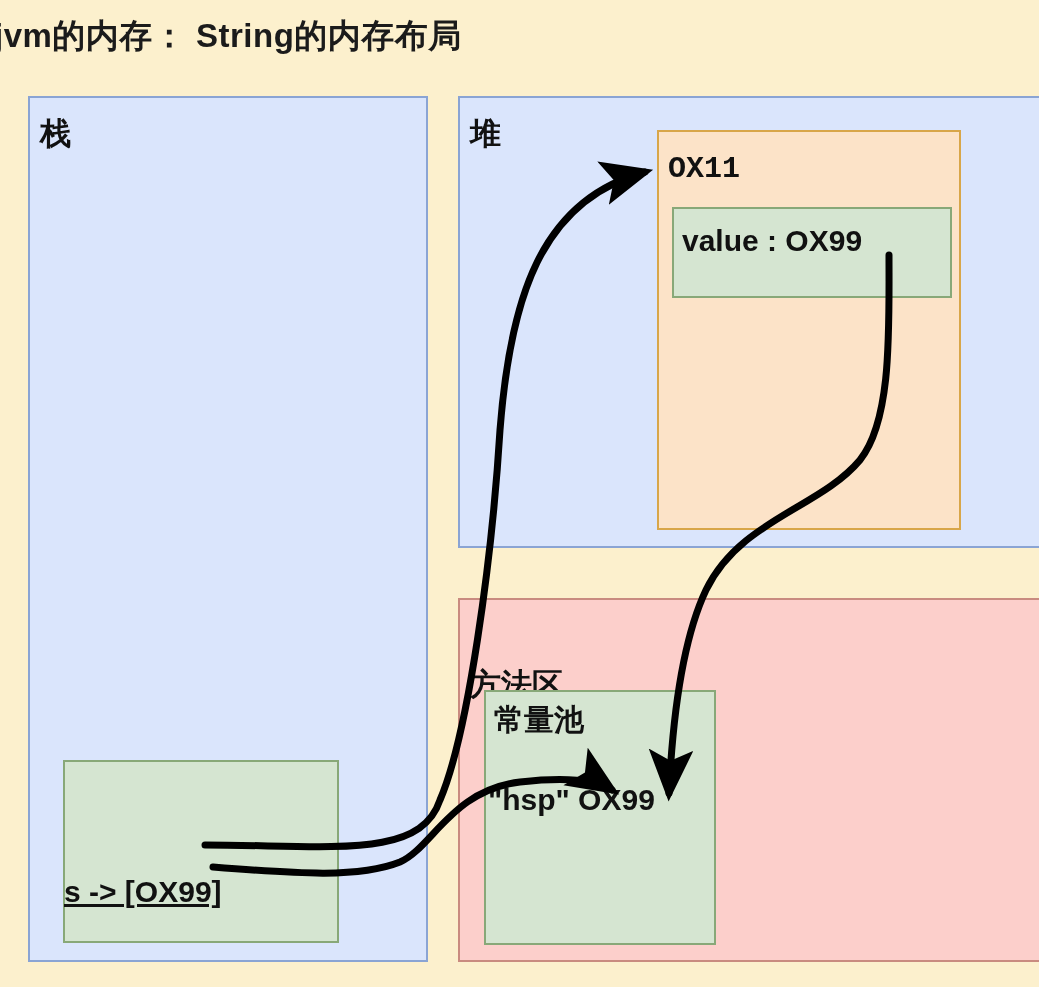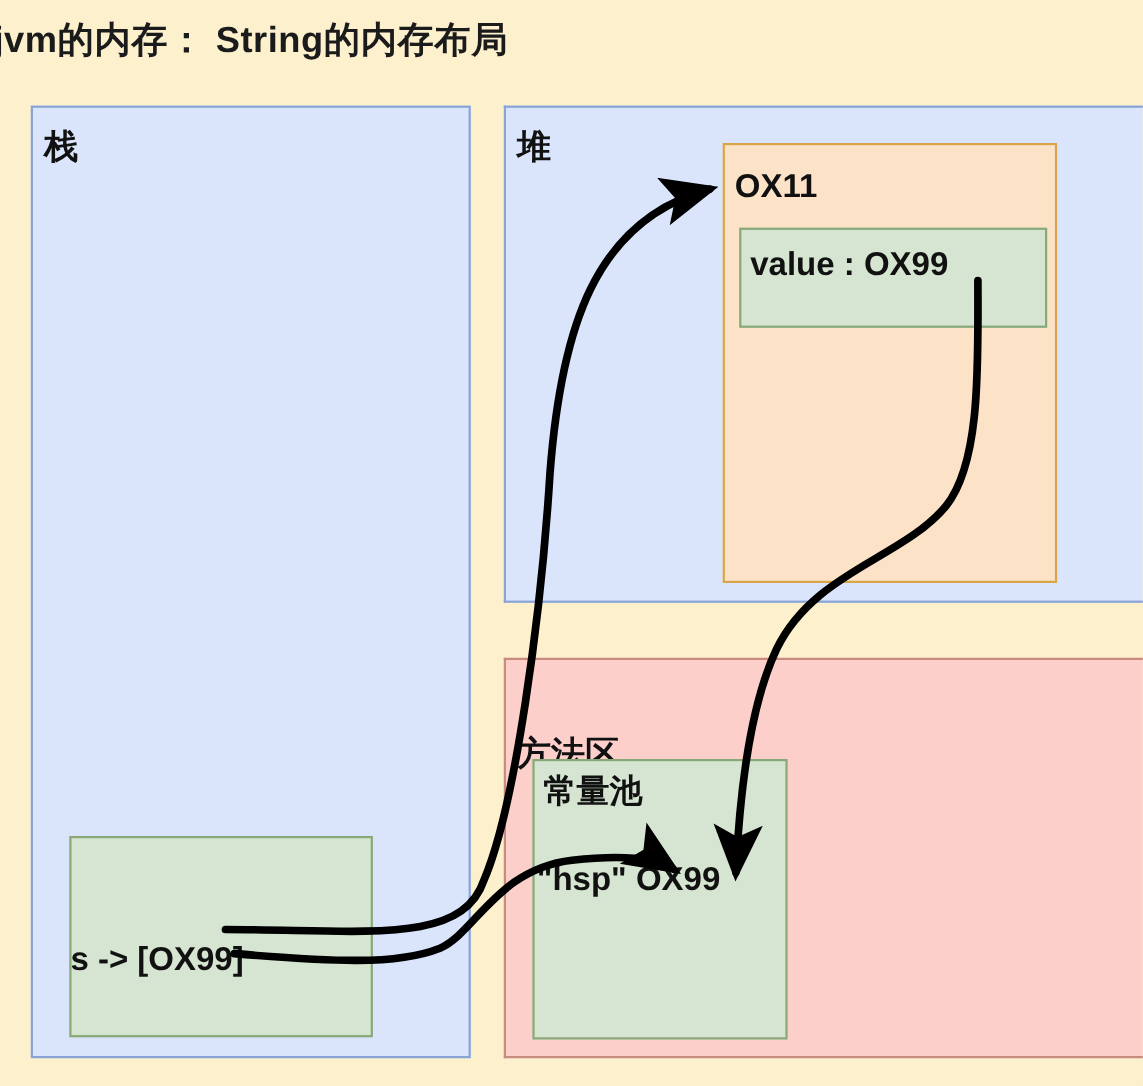--- a/index.html
+++ b/index.html
@@ -85,34 +85,34 @@
 
   <div class="title">jvm的内存： String的内存布局</div>
 
   <div class="region stack-region" style="left:28px; top:96px; width:400px; height:866px;"></div>
   <div class="region-label" style="left:40px; top:113px;">栈</div>
 
   <div class="region heap-region" style="left:458px; top:96px; width:585px; height:452px;"></div>
   <div class="region-label" style="left:470px; top:113px;">堆</div>
 
   <div class="region obj-box" style="left:657px; top:130px; width:304px; height:400px;"></div>
-  <div class="box-text" style="left:668px; top:150px;">OX11</div>
+  <div class="box-text" style="left:668px; top:150px;font-family:Liberation Mono, monospace;">OX11</div>
 
   <div class="region green-box" style="left:672px; top:207px; width:280px; height:91px;"></div>
   <div class="box-text" style="left:682px; top:221px;">value : OX99</div>
 
   <div class="region method-region" style="left:458px; top:598px; width:585px; height:364px;"></div>
   <div class="region-label" style="left:470px; top:620px;margin-top:44px;">方法区</div>
 
   <div class="region green-box" style="left:484px; top:690px; width:232px; height:255px;"></div>
   <div class="box-text" style="left:494px; top:700px;text-align:center;">常量池</div>
   <div class="box-text" style="left:488px; top:780px;">"hsp" OX99</div>
 
   <div class="region green-box" style="left:63px; top:760px; width:276px; height:183px;"></div>
-  <div class="box-text" style="left:64px; top:853px;">s -&gt; [OX99]</div>
+  <div class="box-text" style="left:64px; top:872px;text-decoration:underline;">s -&gt; [OX99]</div>
 
   <svg class="arrows" viewBox="0 0 1039 987">
     <defs>
       <marker id="ah" markerWidth="9" markerHeight="9" refX="6.2" refY="3.2" orient="auto" markerUnits="strokeWidth">
         <path d="M0,0 L7.4,3.2 L0,6.4 L1.6,3.2 z" fill="#000"></path>
       </marker>
     </defs>
 
     <path d="M 205 845 C 330 845, 420 860, 440 800 C 468 735, 492 560, 500 430 C 510 300, 540 200, 645 172" fill="none" stroke="#000" stroke-width="7" stroke-linecap="round" marker-end="url(#ah)"></path>
 

